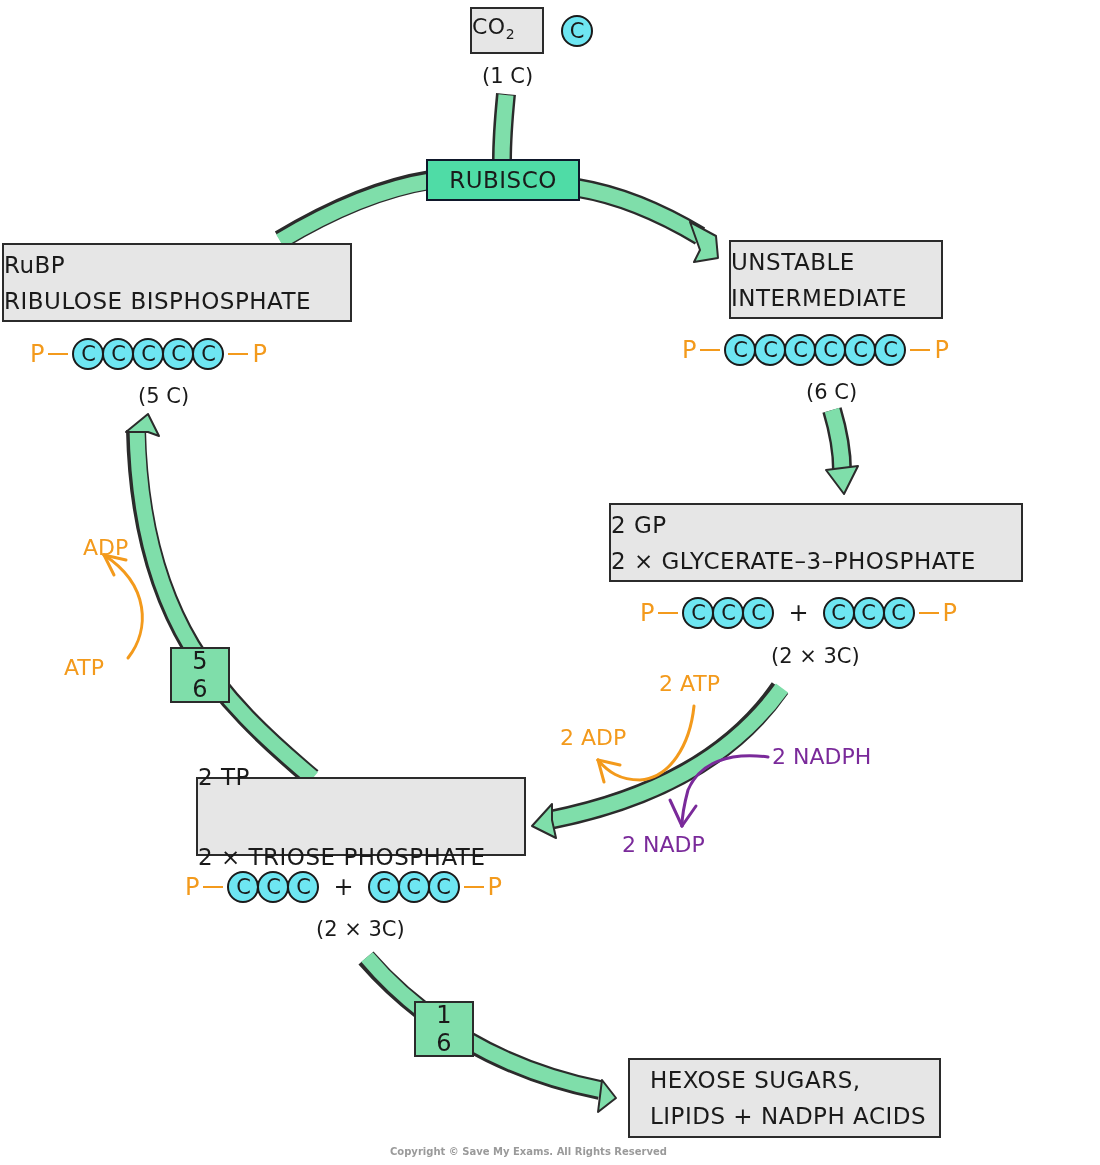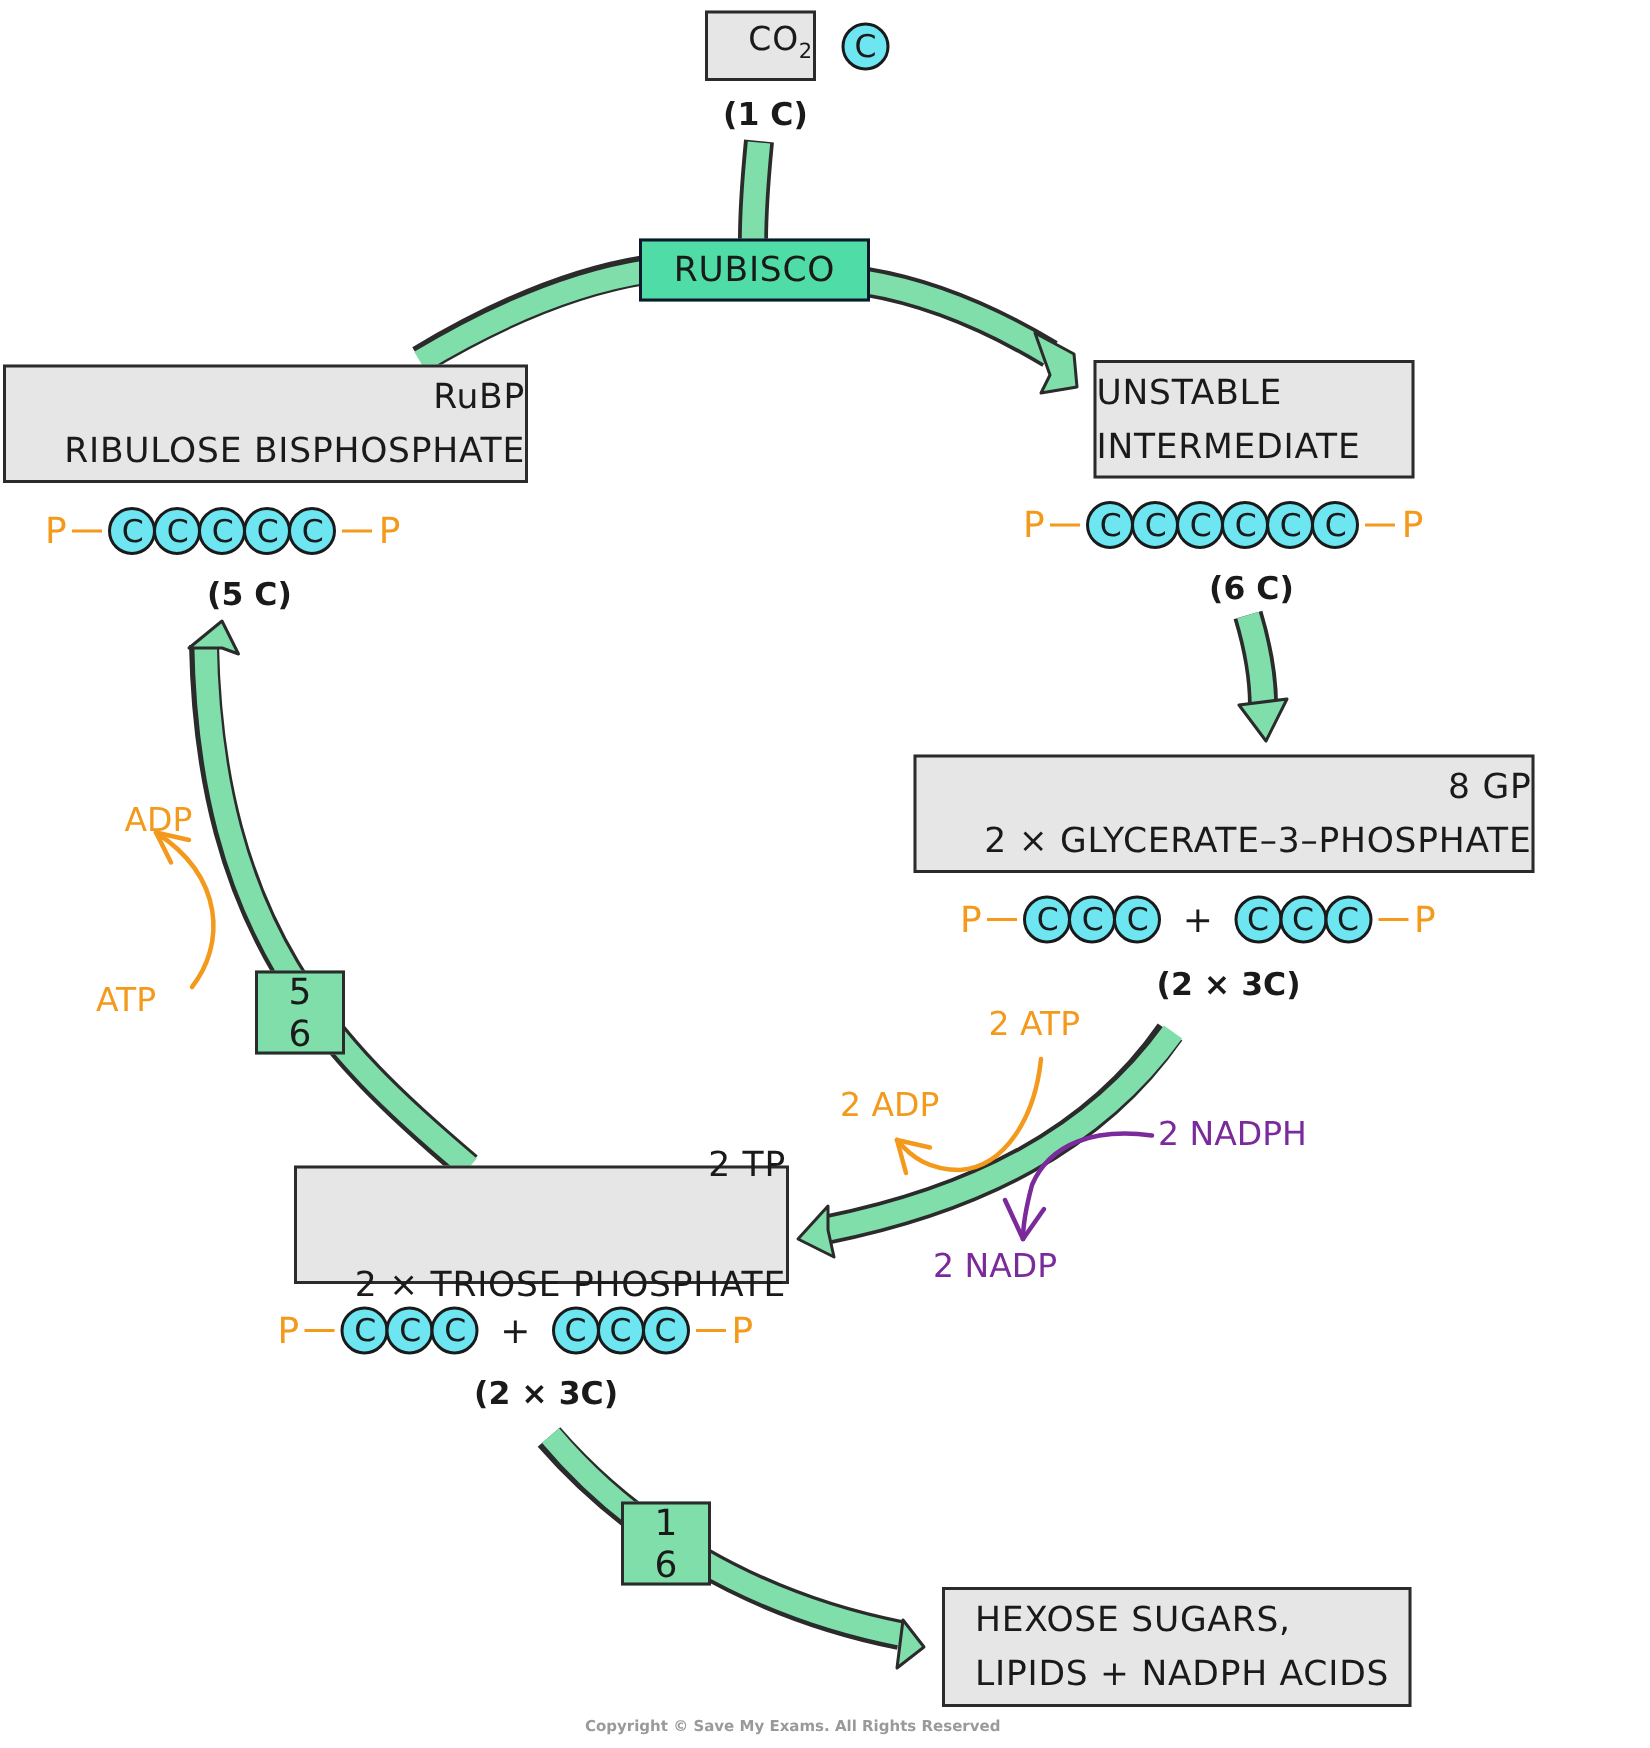--- a/index.html
+++ b/index.html
@@ -1,34 +1,34 @@
 <!DOCTYPE html>
 <html><head>
 <meta charset="utf-8">
 <style>
   html, body { margin: 0; padding: 0; background: #ffffff; }
   body { width: 1100px; height: 1165px; position: relative; overflow: hidden;
          font-family: "DejaVu Sans", "Liberation Sans", sans-serif; color: #1a1a1a; }
   #stage { position: absolute; left: 0; top: 0; width: 1100px; height: 1165px; }
   .box { position: absolute; background: #e6e6e6; border: 2px solid #2b2b2b; box-sizing: border-box;
          display: flex; flex-direction: column; justify-content: center; font-size: 23px; letter-spacing: 0.5px; line-height: 36px; }
-  .box.center { align-items: flex-end; text-align: center; }
+  .box.center { align-items: flex-start; text-align: center; }
   .box.left { align-items: flex-start; padding-left: 0; }
   .enzyme { position: absolute; background: #4fdca6; border: 2px solid #0f172a; box-sizing: border-box;
             display: flex; align-items: center; justify-content: center; font-size: 23px; letter-spacing: 0.5px; }
   .frac { position: absolute; background: #7fdeaa; border: 2px solid #2b2b2b; box-sizing: border-box;
           display: flex; flex-direction: column; align-items: center; justify-content: center; font-size: 24px; line-height: 26px; }
   .frac .bar { width: 22px; height: 2px; background: #1a1a1a; margin: 1px 0; }
   .chain { position: absolute; display: flex; align-items: center; height: 34px; font-size: 24px; }
   .chain .p { color: #f39a1c; }
   .chain .dash { width: 20px; height: 2px; background: #f39a1c; margin: 0 4px; }
   .chain .c { width: 32px; height: 32px; border-radius: 50%; background: #6ee6f2; border: 2px solid #1a1a1a;
               box-sizing: border-box; display: flex; align-items: center; justify-content: center; font-size: 21px; color: #1a1a1a; margin-right: -2px; }
   .chain .plus { margin: 0 14px 0 16px; color: #1a1a1a; font-size: 24px; }
-  .count { position: absolute; font-size: 21px; color: #1a1a1a; font-weight: bold; }
+  .count { position: absolute; font-size: 21px; color: #1a1a1a; }
   .orange { position: absolute; color: #f39a1c; font-size: 22px; }
   .purple { position: absolute; color: #7a2a9a; font-size: 22px; }
   .copyright { position: absolute; left: 390px; top: 1146px; font-size: 10px; color: #9a9a9a; font-weight: bold; }
   sub { font-size: 14px; }
 </style>
 </head>
 <body>
 
 <div id="stage">
 
@@ -143,21 +143,21 @@
     <span class="c">C</span>
     <span class="c">C</span>
     <span class="c">C</span>
     <span class="c">C</span>
     <span class="dash" style="margin-left:6px"></span>
       <span class="p">P</span>
   </div>
   <div class="count" style="left:806px;top:380px;">(6 C)</div>
 
   <div class="box center" style="left:609px;top:503px;width:414px;height:79px;">
-    <span>8 GP</span>
+    <span>2 GP</span>
     <span>2 × GLYCERATE–3–PHOSPHATE</span>
   </div>
   <div class="chain" style="left:640px;top:596px;">
     <span class="p">P</span>
       <span class="dash"></span>
     <span class="c">C</span>
     <span class="c">C</span>
     <span class="c">C</span>
     <span class="plus">+</span>
     <span class="c">C</span>

